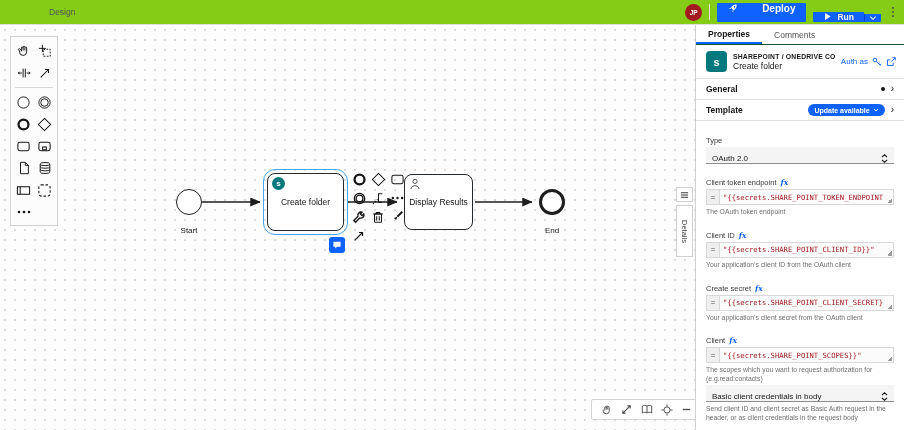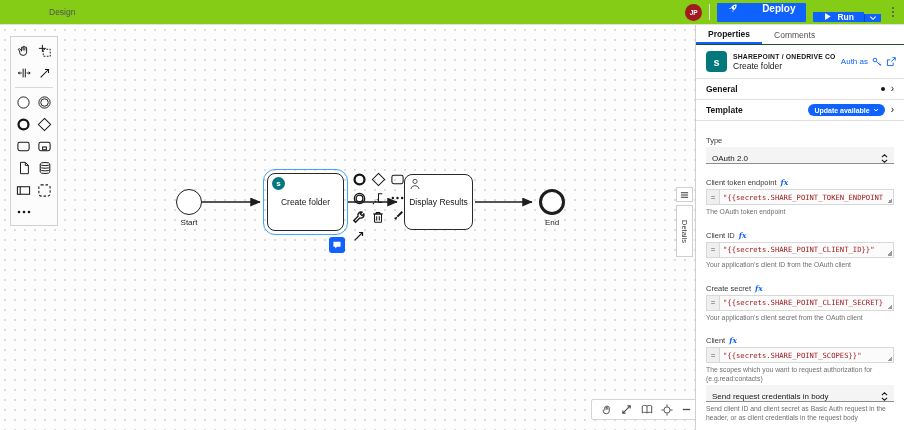--- a/index.html
+++ b/index.html
@@ -35,21 +35,21 @@
   .palette { position:absolute; left:10px; top:11px; width:48px; background:#fcfcfc;
     border:1px solid #d0d0d0; padding:3px 0 2px; }
   .prow { display:flex; justify-content:space-around; padding:3px 2px; }
   .pitem { width:16px; height:16px; display:flex; align-items:center; justify-content:center; cursor:pointer; }
   .pdiv { border-top:1px solid #d8d8d8; margin:3px 4px; }
 
   
   .evt { position:absolute; width:26px; height:26px; border-radius:50%; background:#fff;
     border:1.6px solid #1d1d1d; cursor:pointer; }
   .evt.end { border-width:3.5px; }
-  .nlabel { position:absolute; font-size:8px; color:#222; text-align:center; width:40px; }
+  .nlabel { position:absolute; font-size:8px; color:#222; text-align:center; width:40px;margin-top:8px; }
   .task { position:absolute; width:77px; height:58px; background:#fff; border:1.6px solid #24292e;
     border-radius:8px; display:flex; align-items:center; justify-content:center;
     font-size:8.5px; color:#161616; cursor:pointer; }
   .task.selected { outline:1.8px solid #42a5f5; outline-offset:3px; }
   .task .corner-ic { position:absolute; left:4px; top:3px; }
   .sp-badge { width:13px; height:13px; border-radius:50%; background:#03787c; color:#fff;
     font-weight:bold; font-size:8px; display:flex; align-items:center; justify-content:center; }
   .comment-badge { position:absolute; width:16px; height:16px; background:#0f62fe; border-radius:3px;
     display:flex; align-items:center; justify-content:center; cursor:pointer; }
 
@@ -513,21 +513,21 @@
         <span class="fx">fx</span>
       </div>
       <div class="code-field">
         <span class="code-eq">=</span>
         <span class="code-val">"{{secrets.SHARE_POINT_SCOPES}}"</span>
         <span class="grip"></span>
       </div>
       <div class="helper" style="max-width:180px">The scopes which you want to request authorization for (e.g.read:contacts)</div>
 
       <div class="select">
-        <span>Send request credentials in body</span>
+        <span>Basic client credentials in body</span>
         <svg class="stp" width="7" height="9" viewBox="0 0 8 10">
           <polyline points="1,3.5 4,0.8 7,3.5" fill="none" stroke="#161616" stroke-width="1.2"></polyline>
           <polyline points="1,6.5 4,9.2 7,6.5" fill="none" stroke="#161616" stroke-width="1.2"></polyline>
         </svg>
       </div>
       <div class="helper" style="max-width:185px">Send client ID and client secret as Basic Auth request in the header, or as client credentials in the request body</div>
     </div>
 
     <div class="secdiv"></div>
 

